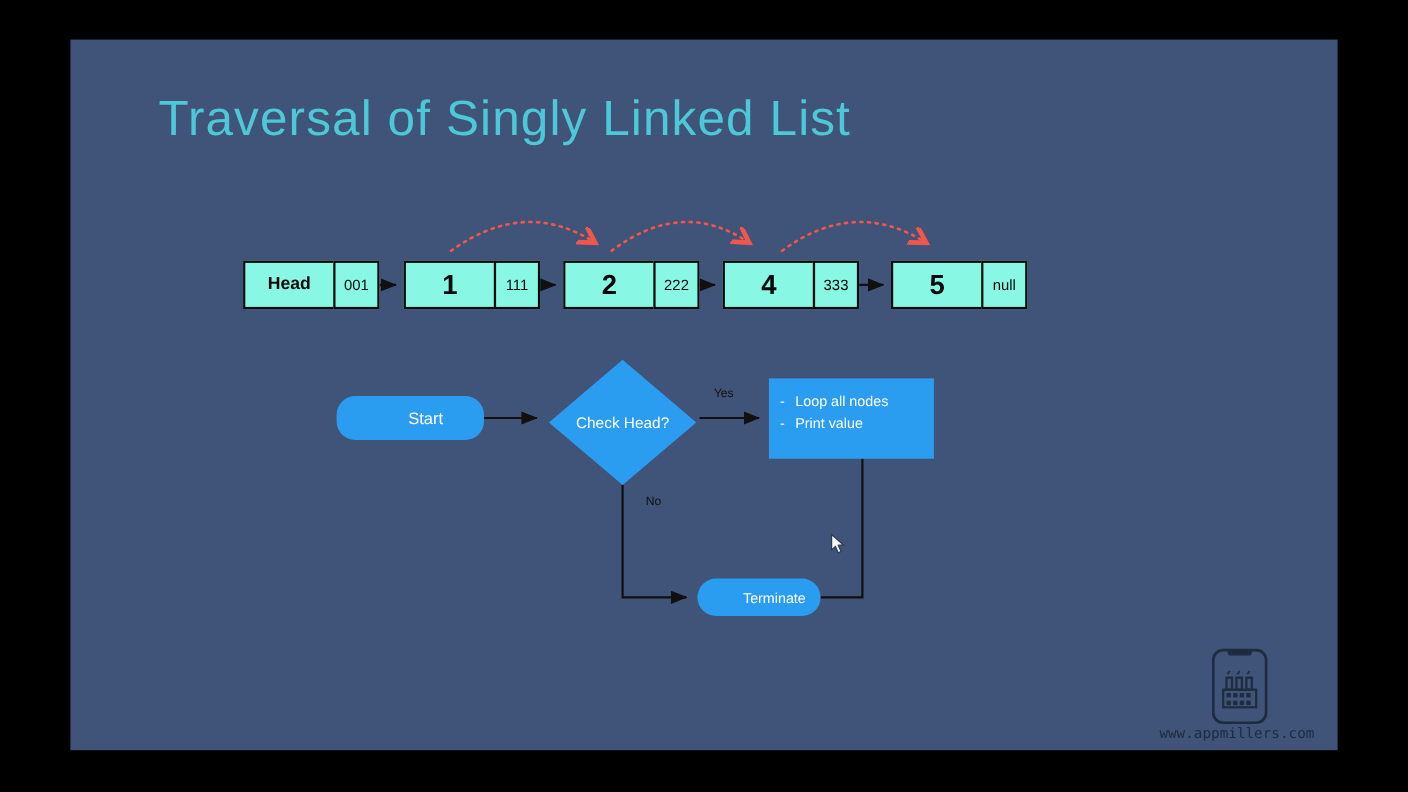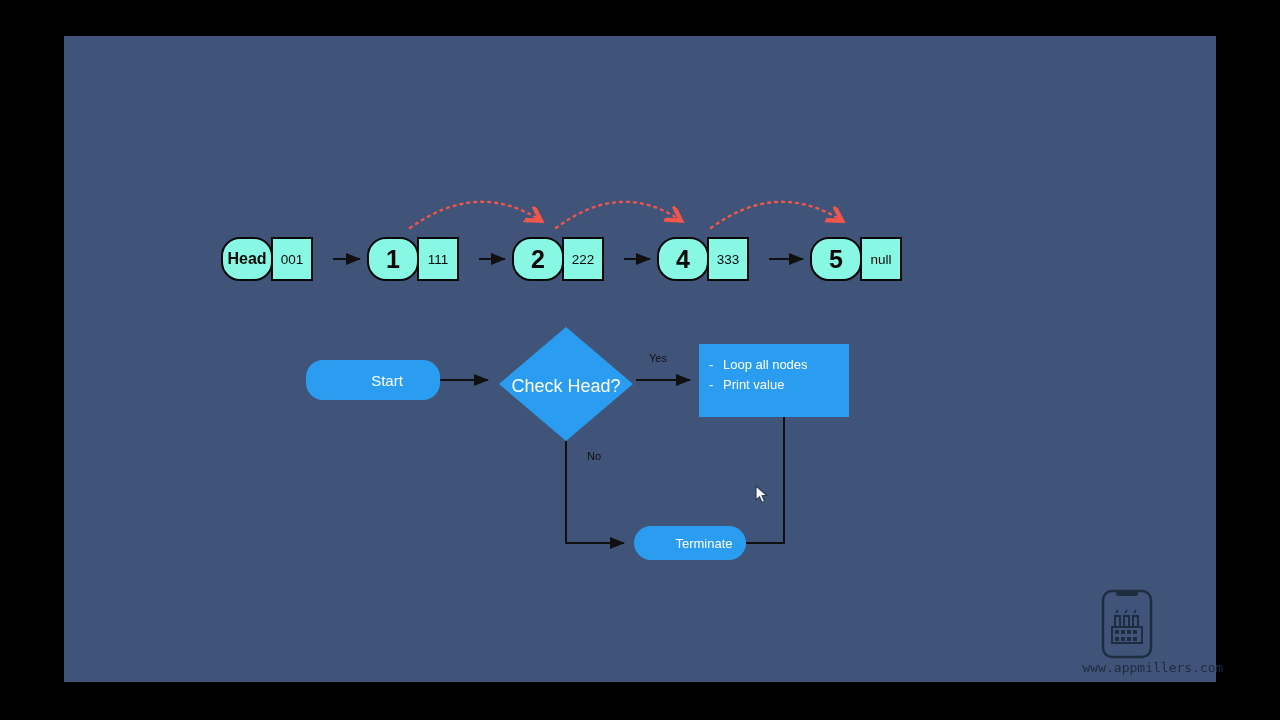--- a/index.html
+++ b/index.html
@@ -6,48 +6,49 @@
     font-family:"Liberation Sans", sans-serif;}
   #stage{position:absolute;left:0;top:0;width:1280px;height:720px;background:#000;}
   #slide{position:absolute;left:64px;top:36px;width:1152px;height:646px;background:#405378;}
   .abs{position:absolute;}
   
   #title{left:80px;top:46px;font-size:45px;font-weight:400;letter-spacing:1px;color:#4cc8d6;}
   
   .ll-node{display:flex;height:44px;top:201px;}
   .ll-cell{background:#88f7e3;border:2px solid #0a0a0a;display:flex;align-items:center;justify-content:center;
     color:#0a0a0a;box-sizing:border-box;}
-  .ll-val{width:52px;font-size:25px;font-weight:bold;border-radius:19px;}
+  .ll-val{width:84px;font-size:25px;font-weight:bold;}
   .ll-val.small{font-size:16px;}
   .ll-ptr{width:42px;font-size:13.5px;font-weight:normal;margin-left:-2px;}
   
   .flow-pill{background:#2b9df0;border-radius:17px;color:#fff;display:flex;align-items:center;justify-content:center;padding-left:28px;}
   #start{left:242px;top:324px;width:106px;height:40px;font-size:15px;}
   #terminate{left:570px;top:490px;width:84px;height:34px;font-size:13px;}
-  #decision-label{left:440px;top:340px;width:124px;text-align:center;color:#fff;font-size:18px;}
+  #decision-label{left:440px;top:340px;width:124px;text-align:center;color:#fff;font-size:14px;}
   #process-box{left:635px;top:308px;width:150px;height:73px;background:#2b9df0;color:#fff;font-size:13px;
     box-sizing:border-box;padding:13px 8px 0 10px;}
   .proc-line{display:flex;margin-bottom:5px;}
   .proc-bullet{width:14px;}
   .edge-label{color:#101010;font-weight:normal;font-size:11px;}
   #yes-label{left:585px;top:316px;}
   #no-label{left:507px;top:414px;margin-left:16px;}
   
-  #watermark{left:990px;top:624px;width:150px;text-align:center;
-    font-family:"DejaVu Sans Mono", monospace;font-size:13px;color:#1d2c3e;letter-spacing:0px;margin-left:24px;}
+  #watermark{left:990px;top:624px;width:150px;
+    font-family:"DejaVu Sans Mono", monospace;font-size:13px;color:#1d2c3e;letter-spacing:0px;}
   #logo{left:1036px;top:553px;}
   svg{display:block;}
   #overlay{left:0;top:0;}
 </style>
 </head>
 <body>
 
 <div id="stage">
   <div id="slide">
 
+    <div id="title" class="abs">Traversal of Singly Linked List</div>
 
     <svg id="overlay" class="abs" width="1152" height="646" viewBox="0 0 1152 646">
       <defs>
         <marker id="arrB" markerWidth="9" markerHeight="8" refX="7" refY="3" orient="auto">
           <path d="M0,0 L7.5,3 L0,6 Z" fill="#101010"></path>
         </marker>
         <marker id="arrR" markerWidth="10" markerHeight="10" refX="5.5" refY="3.5" orient="auto">
           <path d="M0,0 L6,3.5 L0,7" fill="none" stroke="#f1564b" stroke-width="1.8" stroke-linecap="round"></path>
         </marker>
       </defs>

